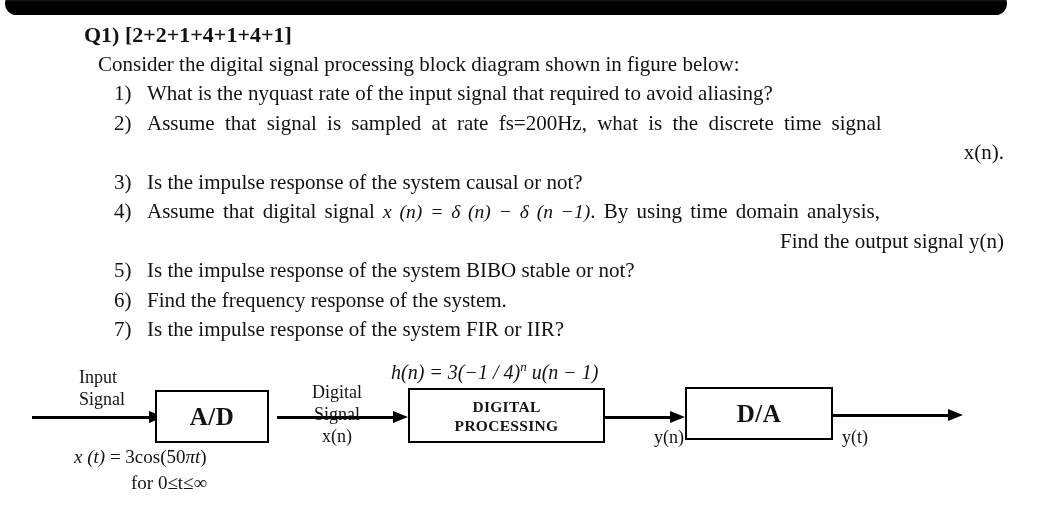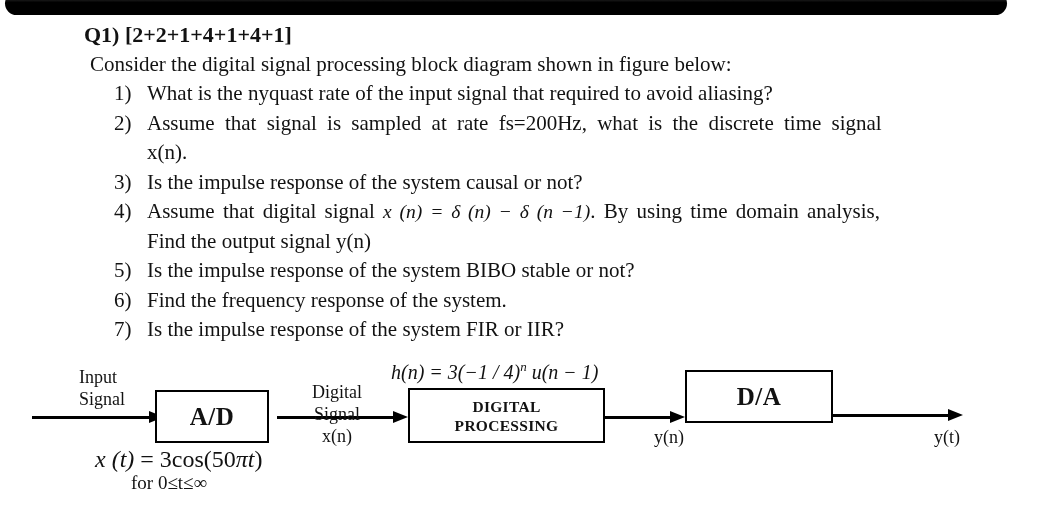--- a/index.html
+++ b/index.html
@@ -8,25 +8,25 @@
   .page { position:relative; width:1048px; height:416px; background:#ffffff; }
 
   
   .topbar { position:absolute; left:5px; top:-8px; width:1002px; height:23px;
             border-radius:12px; background:linear-gradient(180deg,#6a6a6a 0%,#000 45%); }
 
   
   .textblock { position:absolute; left:84px; top:20px; width:920px;
                font-size:21px; line-height:29.5px; }
   .title { font-weight:bold; font-size:22px; }
-  .intro { margin-left:6px; }
+  .intro { margin-left:14px; }
   .row  { display:flex; align-items:baseline; }
   .qnum { flex:none; width:33px; margin-left:30px; }
   .qtext{ flex:1; }
-  .cont { margin-left:63px; }
+  .cont { margin-left:63px;text-align:right; }
   .ws5  { word-spacing:5px; }
   .ws3  { word-spacing:3px; }
   .mathit { font-style:italic; font-size:19.5px; }
 
   
   .dline { position:absolute; height:3px; background:#000; }
   .dhead { position:absolute; width:0; height:0;
            border-left:15px solid #000; border-top:6px solid transparent;
            border-bottom:6px solid transparent; }
   .dbox  { position:absolute; border:2px solid #000; background:#fff;
@@ -111,24 +111,24 @@
 
   <div class="dbox boxsmall" style="left:408px; top:388px; width:193px; height:51px;">
     <div>DIGITAL</div>
     <div>PROCESSING</div>
   </div>
 
   <div class="dline" style="left:605px; top:416px; width:67px;"></div>
   <div class="dhead" style="left:670px; top:411px;"></div>
   <div class="dlabel" style="left:625px; top:426px;margin-left:29px;">y(n)</div>
 
-  <div class="dbox boxbig" style="left:685px; top:370px; width:144px; height:49px;">
+  <div class="dbox boxbig" style="left:685px; top:387px; width:144px; height:49px;">
     <span>D/A</span>
   </div>
 
   <div class="dline" style="left:833px; top:414px; width:116px;"></div>
   <div class="dhead" style="left:948px; top:409px;"></div>
-  <div class="dlabel" style="left:934px; top:426px;text-align:center;">y(t)</div>
+  <div class="dlabel" style="left:842px; top:426px;text-align:center;">y(t)</div>
 
-  <div class="formula" style="left:95px; top:446px; font-size:24px;"><span class="it">x (t)</span><span> = 3cos(50</span><span class="it">πt</span><span>)</span></div>
+  <div class="formula" style="left:74px; top:446px; font-size:19px;"><span class="it">x (t)</span><span> = 3cos(50</span><span class="it">πt</span><span>)</span></div>
   <div class="formula" style="left:131px; top:472px; font-size:19px;text-align:center;">for 0≤t≤∞</div>
 
 </div>
 
 </body></html>

